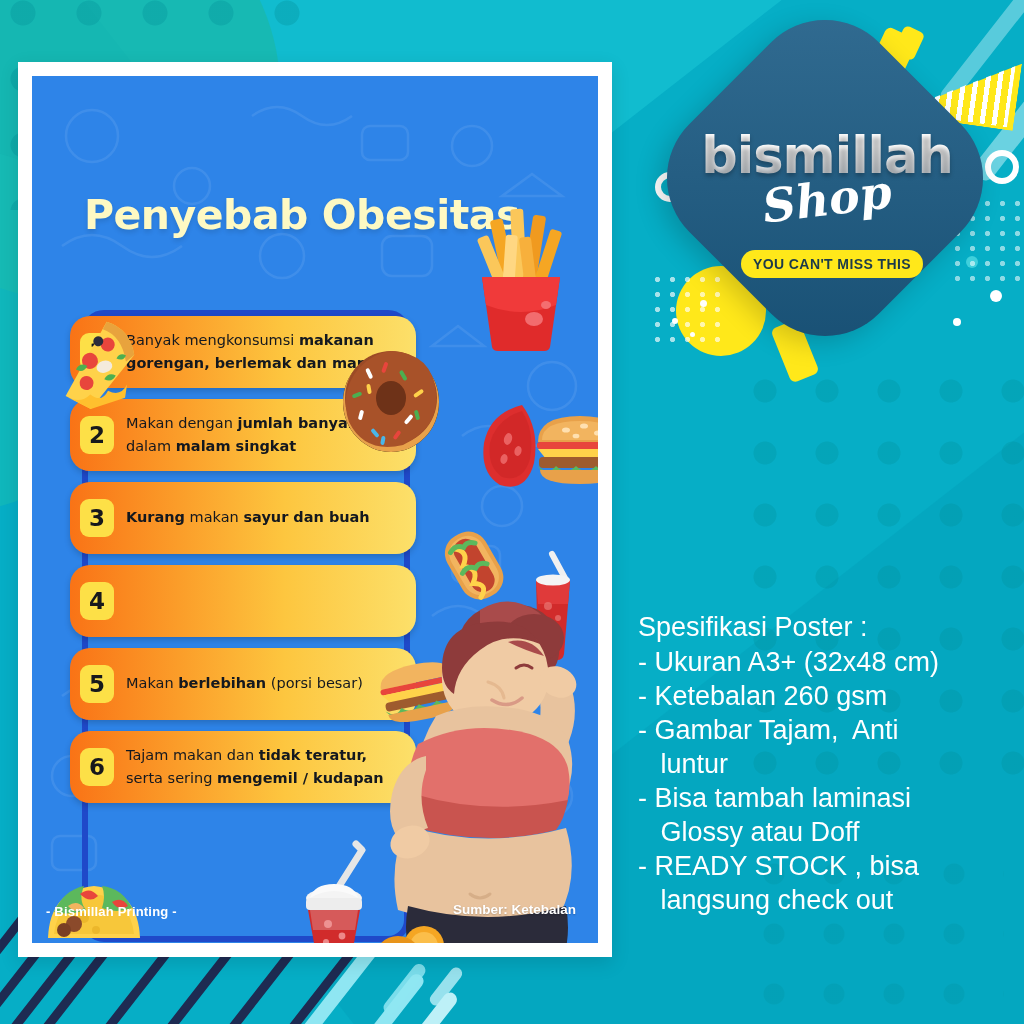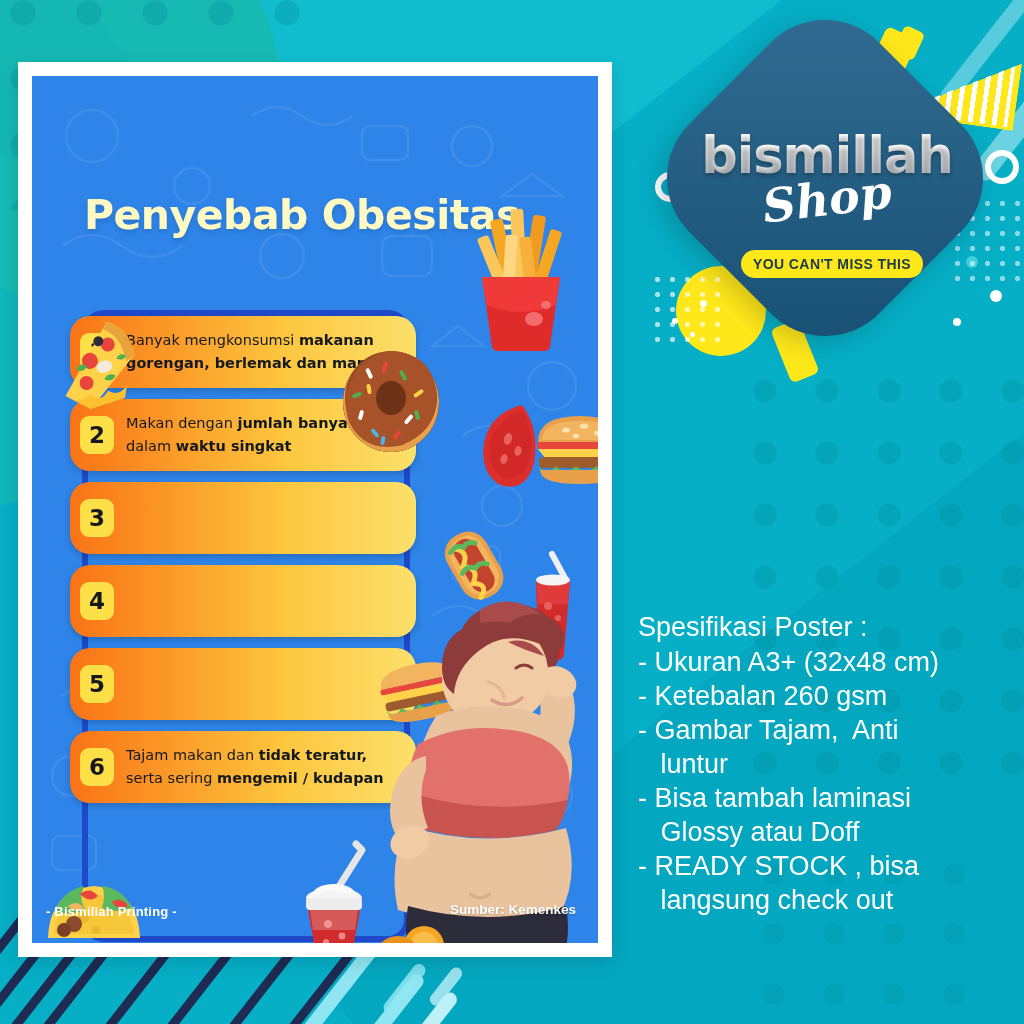--- a/index.html
+++ b/index.html
@@ -280,30 +280,32 @@
 
       <div class="list-outline"></div>
 
       <div class="items" id="items-root">
           <div class="item">
             <div class="badge">1</div>
             <div class="item-text"><span>Banyak mengkonsumsi </span><b>makanan gorengan, berlemak dan manis</b></div>
           </div>
           <div class="item">
             <div class="badge">2</div>
-            <div class="item-text"><span>Makan dengan </span><b>jumlah banyak</b><span> dan dalam </span><b>waktu singkat</b></div>
+            <div class="item-text"><span>Makan dengan </span><b>jumlah banyak</b><span> dan dalam </span><b>malam singkat</b></div>
           </div>
           <div class="item">
             <div class="badge">3</div>
+            <div class="item-text"><b>Kurang</b><span> makan </span><b>sayur dan buah</b></div>
           </div>
           <div class="item">
             <div class="badge">4</div>
           </div>
           <div class="item">
             <div class="badge">5</div>
+            <div class="item-text"><span>Makan </span><b>berlebihan</b><span> (porsi besar)</span></div>
           </div>
           <div class="item">
             <div class="badge">6</div>
             <div class="item-text"><span>Tajam makan dan </span><b>tidak teratur,</b><span> serta sering </span><b>mengemil / kudapan</b></div>
           </div>
         </div>
 
       <svg class="food" style="left:434px;top:125px;width:110px;height:150px;" viewBox="0 0 110 150">
         <g>
           <rect x="30" y="18" width="13" height="62" rx="3" fill="#F5A623" transform="rotate(-12 36 49)"></rect>
@@ -488,17 +490,17 @@
         </g>
       </svg>
 
       <svg class="food" style="left:340px;top:848px;width:78px;height:64px;" viewBox="0 0 78 64">
         <circle cx="52" cy="22" r="20" fill="#F5A623"></circle>
         <circle cx="52" cy="22" r="14" fill="#FBBE4A"></circle>
         <circle cx="26" cy="36" r="24" fill="#E8941A"></circle>
         <circle cx="26" cy="36" r="17" fill="#F7AE35"></circle>
       </svg>
 
-      <div class="sumber">Sumber: Kemenkes</div>
+      <div class="sumber">Sumber: Ketebalan</div>
       <div class="credit">- Bismillah Printing -</div>
     </div>
   </div>
 </div>
 
 </body></html>

